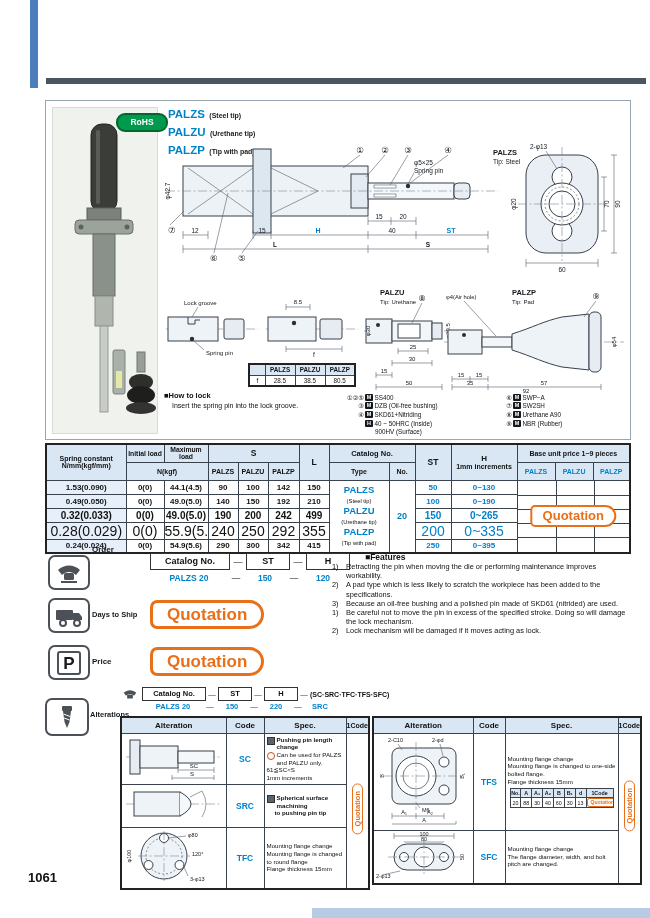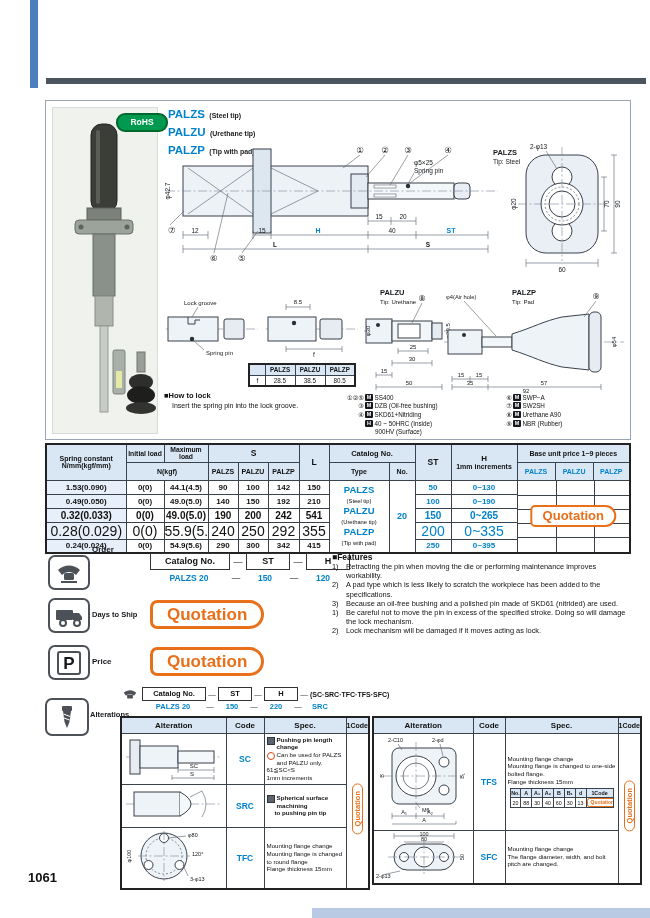--- a/index.html
+++ b/index.html
@@ -48,21 +48,21 @@
   
   .obox{display:inline-block;border:1.5px solid #333;background:#fff;font-weight:bold;text-align:center;}
   .dash{color:#777;font-weight:bold;}
   
   .mline{display:flex;align-items:center;height:8.6px;font-size:6.3px;white-space:nowrap;}
   .mpre{display:inline-block;width:26px;text-align:right;margin-right:1px;}
   .mbadge{display:inline-block;width:8px;height:7px;background:#15181c;color:#fff;font-size:5.5px;font-weight:bold;
           text-align:center;line-height:7px;margin-right:1.5px;border-radius:1px;}
   .mbadge:empty{display:none;}
   
-  .feat-title{font-weight:bold;font-size:8.5px;}
+  .feat-title{font-weight:bold;font-size:8.5px;margin-left:33px;}
   .feat-item{display:flex;font-size:7.4px;line-height:9.2px;}
   .feat-item .n{flex:0 0 14px;}
   
   .sl{display:flex;align-items:flex-start;text-align:left;font-size:6.2px;line-height:7.6px;padding:0 2px;}
   .ic1{flex:0 0 6px;height:6px;background:#5a646e;border:1px solid #333;margin:1px 2px 0 0;}
   .ic2{flex:0 0 6px;height:6px;border-radius:50%;border:1.2px solid #d04a12;margin:1px 2px 0 0;background:#fff;}
   .code-txt{color:#0082cb;font-weight:bold;font-size:8.5px;}
   .grid-v{position:absolute;top:0;width:1px;height:100%;background:#3a434d;}
   .grid-h{position:absolute;left:0;width:100%;height:1px;background:#3a434d;}
 </style>
@@ -454,21 +454,21 @@
       <td class="blue">100</td>
       <td class="blue">0~190</td>
     </tr>
     <tr style="height:14px;font-size:10px;font-weight:bold;">
       <td class="c-spring">0.32(0.033)</td>
       <td>0(0)</td>
       <td>49.0(5.0)</td>
       <td>190</td>
       <td>200</td>
       <td>242</td>
-      <td>541</td>
+      <td>499</td>
       <td class="blue">150</td>
       <td class="blue">0~265</td>
     </tr>
     <tr style="height:14px;font-size:14px;font-weight:normal;">
       <td class="c-spring">0.28(0.029)</td>
       <td>0(0)</td>
       <td>55.9(5.7)</td>
       <td>240</td>
       <td>250</td>
       <td>292</td>

